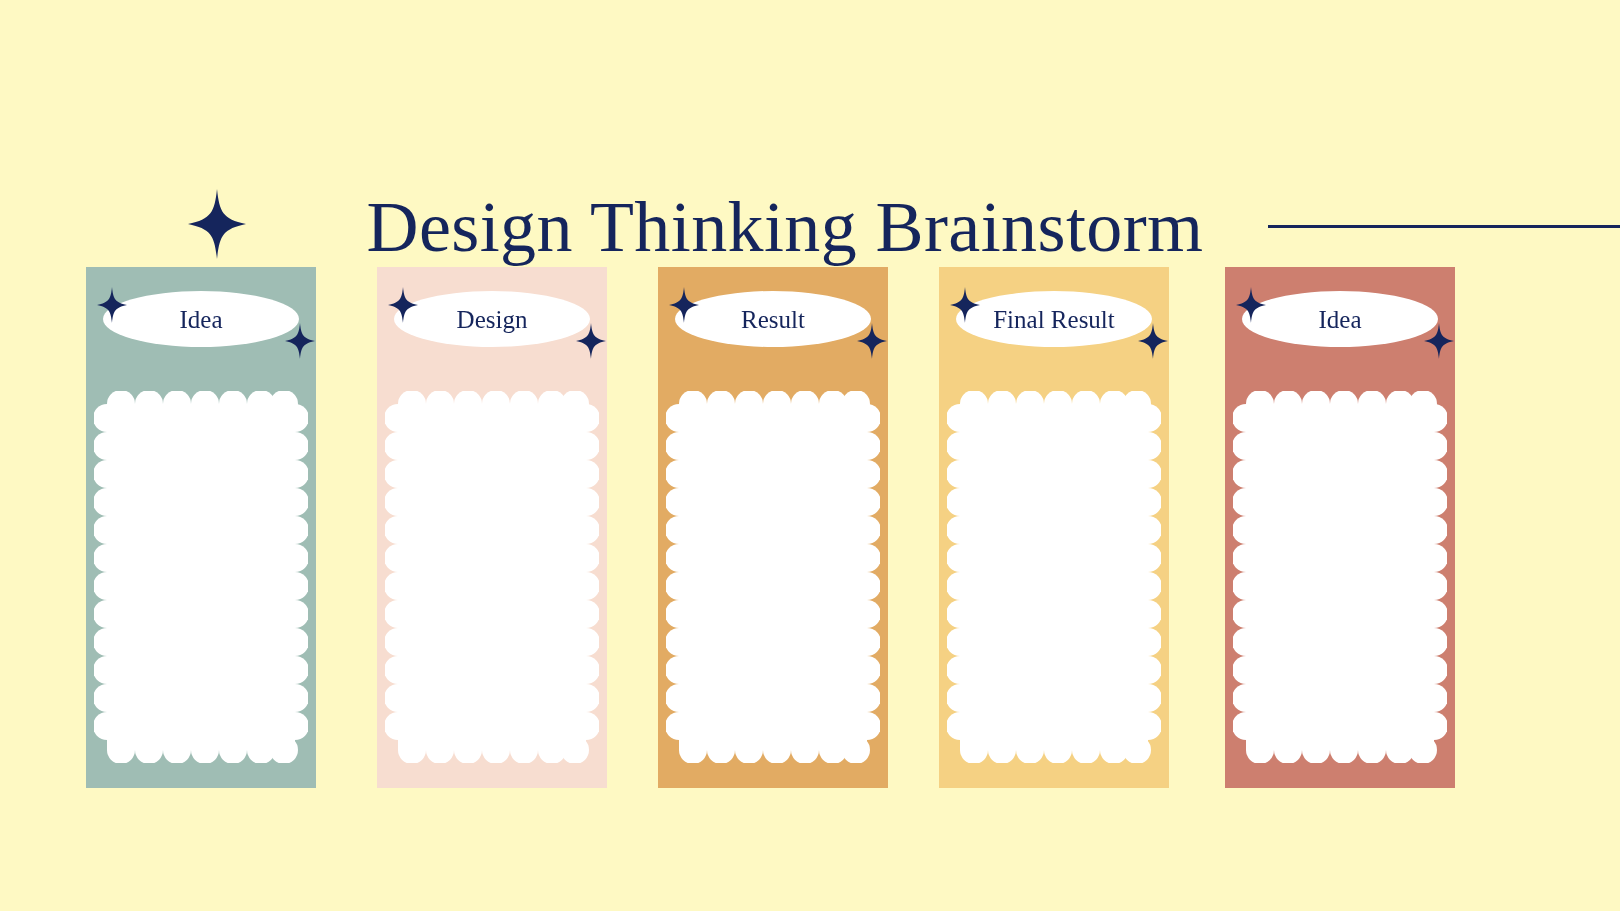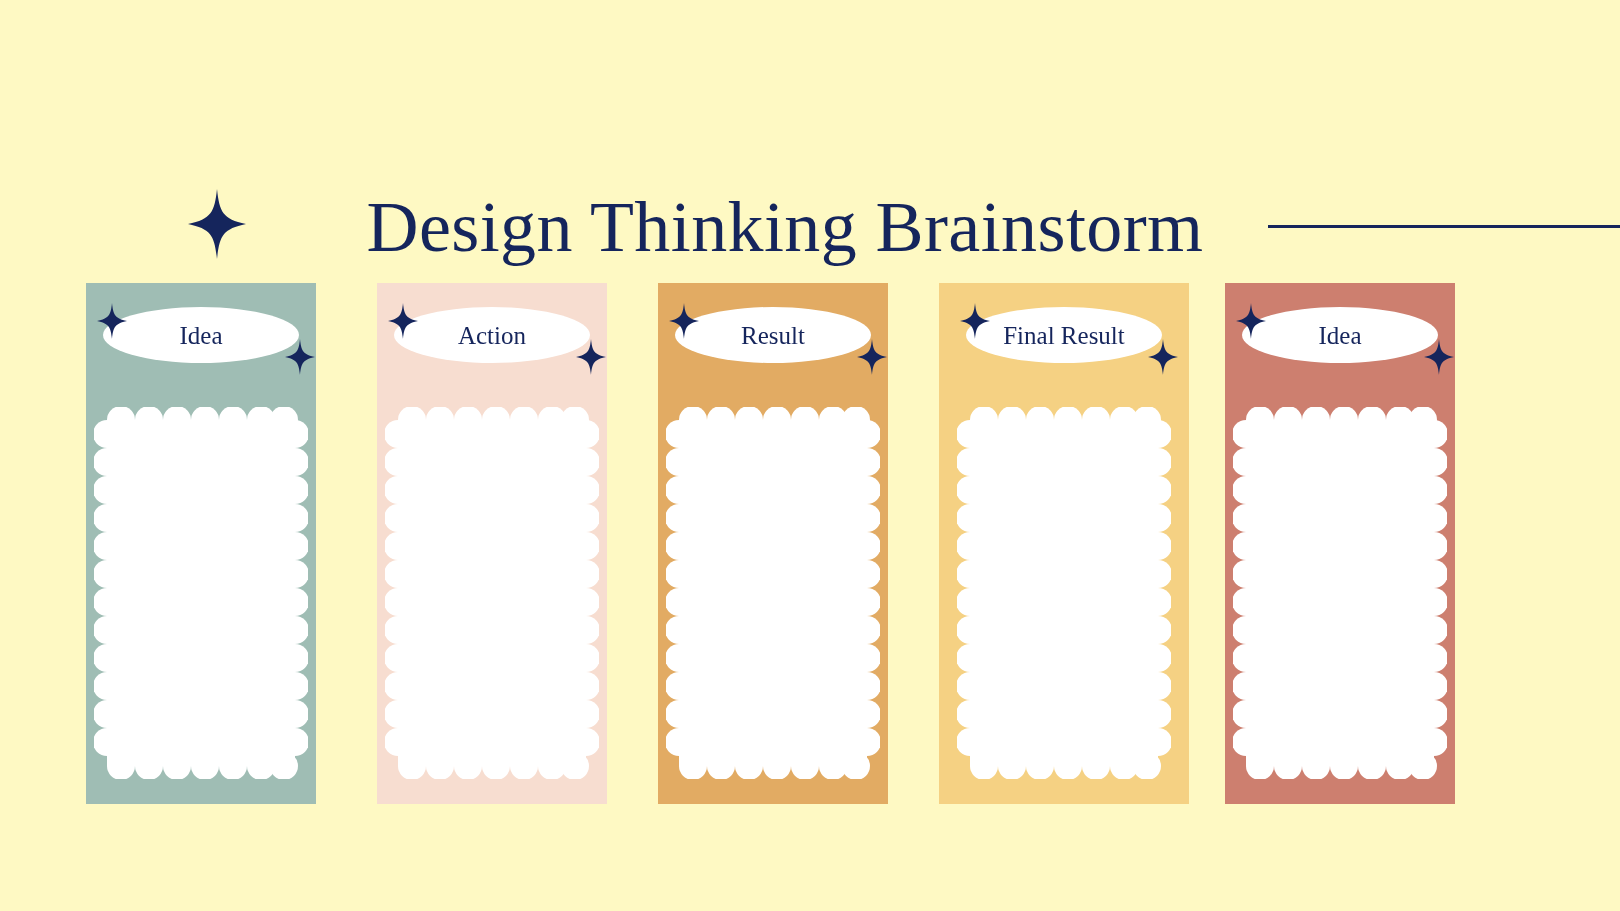--- a/index.html
+++ b/index.html
@@ -69,21 +69,21 @@
   #columns {
     position: absolute;
     left: 0;
     top: 267px;
     width: 1620px;
     height: 521px;
   }
 
   .column {
     position: absolute;
-    top: 16px;
+    top: 0;
     width: 230px;
     height: 521px;
   }
 
   .col-0 { left: 86px;   background: #9fbdb4; }
   .col-1 { left: 377px;  background: #f7ddd0; }
   .col-2 { left: 658px;  background: #e2ab63; }
   .col-3 { left: 939px;  background: #f5d183; }
   .col-4 { left: 1225px; background: #cd7f6f; }
 
@@ -219,21 +219,21 @@
       </div>
     </div>
 
     <div class="column col-1" style="background: rgb(247, 221, 208);">
       <div class="label-pill">
         <span class="pill-star sl">
           <svg viewBox="0 0 30 36" width="30" height="36" aria-hidden="true">
             <path d="M15 0 C16.3 12 17.9 15.4 30 18 C17.9 20.6 16.3 24 15 36 C13.7 24 12.1 20.6 0 18 C12.1 15.4 13.7 12 15 0 Z" fill="#15255c"></path>
           </svg>
         </span>
-        <span class="label-text">Action</span>
+        <span class="label-text">Design</span>
         <span class="pill-star sr">
           <svg viewBox="0 0 30 36" width="30" height="36" aria-hidden="true">
             <path d="M15 0 C16.3 12 17.9 15.4 30 18 C17.9 20.6 16.3 24 15 36 C13.7 24 12.1 20.6 0 18 C12.1 15.4 13.7 12 15 0 Z" fill="#15255c"></path>
           </svg>
         </span>
       </div>
       <div class="note-wrap">
         <svg class="note-svg" viewBox="0 0 214 372" preserveAspectRatio="none" aria-hidden="true">
           <g fill="#ffffff">
             <rect x="13" y="13" width="188" height="346"></rect>
@@ -334,21 +334,21 @@
               <circle cx="201" cy="223" r="14"></circle>
               <circle cx="201" cy="251" r="14"></circle>
               <circle cx="201" cy="279" r="14"></circle>
               <circle cx="201" cy="307" r="14"></circle>
               <circle cx="201" cy="335" r="14"></circle>
           </g>
         </svg>
       </div>
     </div>
 
-    <div class="column col-3" style="background: rgb(245, 209, 131); padding-left: 20px;">
+    <div class="column col-3" style="background: rgb(245, 209, 131);">
       <div class="label-pill">
         <span class="pill-star sl">
           <svg viewBox="0 0 30 36" width="30" height="36" aria-hidden="true">
             <path d="M15 0 C16.3 12 17.9 15.4 30 18 C17.9 20.6 16.3 24 15 36 C13.7 24 12.1 20.6 0 18 C12.1 15.4 13.7 12 15 0 Z" fill="#15255c"></path>
           </svg>
         </span>
         <span class="label-text">Final Result</span>
         <span class="pill-star sr">
           <svg viewBox="0 0 30 36" width="30" height="36" aria-hidden="true">
             <path d="M15 0 C16.3 12 17.9 15.4 30 18 C17.9 20.6 16.3 24 15 36 C13.7 24 12.1 20.6 0 18 C12.1 15.4 13.7 12 15 0 Z" fill="#15255c"></path>

